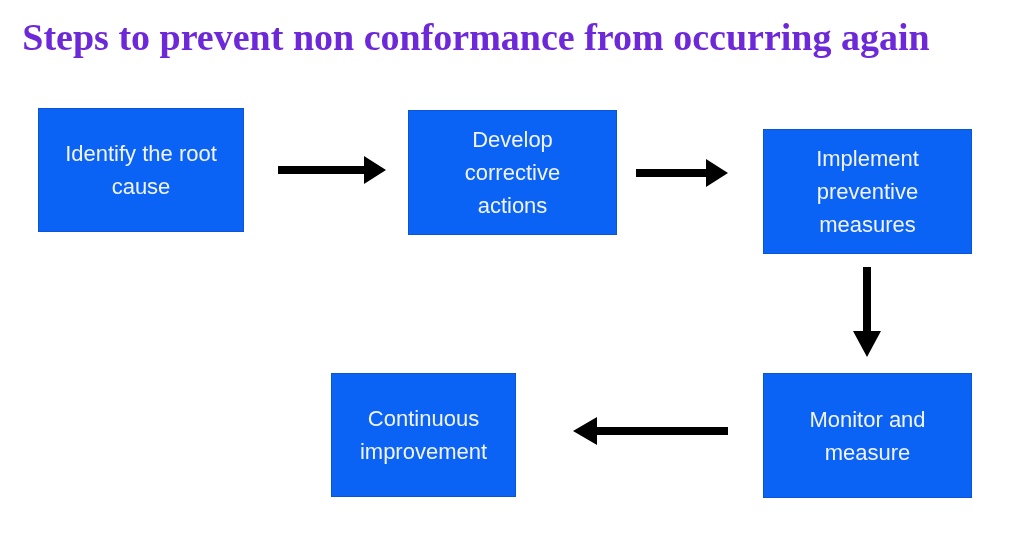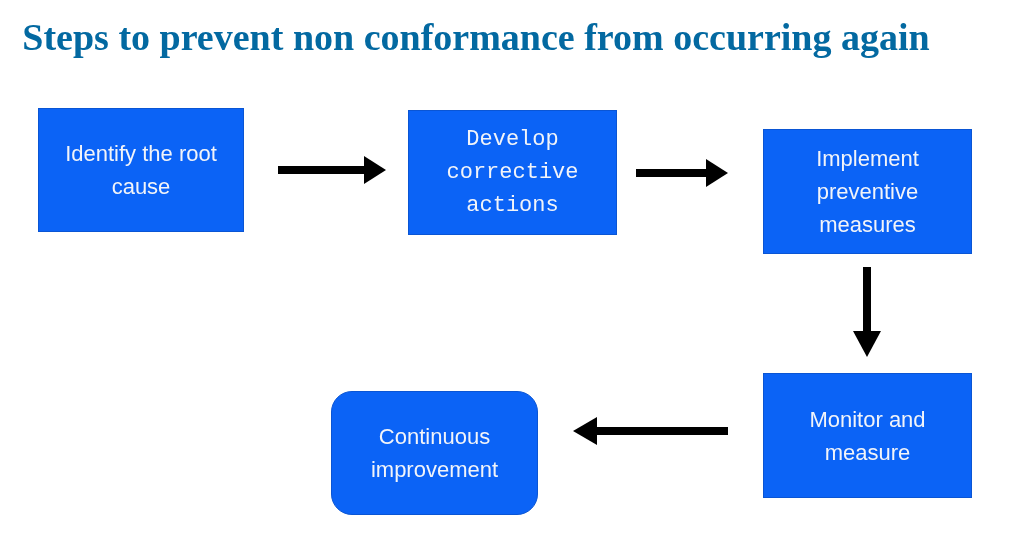--- a/index.html
+++ b/index.html
@@ -15,41 +15,41 @@
   .diagram-title {
     position: absolute;
     top: 14px;
     left: 0;
     width: 952px;
     text-align: center;
     font-family: "Liberation Serif", serif;
     font-weight: 700;
     font-size: 38px;
     line-height: 46px;
-    color: #0369a1;
+    color: #6d28d9;
     letter-spacing: 0px;
   }
   .step-box {
     position: absolute;
     background: #0b63f6;
     border: 1px solid #0a55d4;
     color: #f2f4f9;
     display: flex;
     align-items: center;
     justify-content: center;
     text-align: center;
     font-size: 22px;
     line-height: 33px;
     padding: 10px 18px;
   }
   #box-1 { left: 38px;  top: 108px; width: 206px; height: 124px; }
-  #box-2 { left: 408px; top: 110px; width: 209px; height: 125px; font-family: Liberation Mono, monospace; }
+  #box-2 { left: 408px; top: 110px; width: 209px; height: 125px; }
   #box-3 { left: 763px; top: 114px; width: 209px; height: 125px; margin-top: 15px; }
   #box-4 { left: 763px; top: 373px; width: 209px; height: 125px; }
-  #box-5 { left: 331px; top: 391px; width: 207px; height: 124px; border-radius: 21px; }
+  #box-5 { left: 331px; top: 373px; width: 185px; height: 124px; }
   .arrow { position: absolute; display: block; }
   #arrow-1 { left: 278px; top: 156px; }
   #arrow-2 { left: 636px; top: 159px; }
   #arrow-3 { left: 853px; top: 267px; }
   #arrow-4 { left: 573px; top: 417px; }
   .arrow svg { display: block; }
   .arrow path, .arrow rect, .arrow polygon { fill: #000000; }
 </style>
 </head>
 <body>

